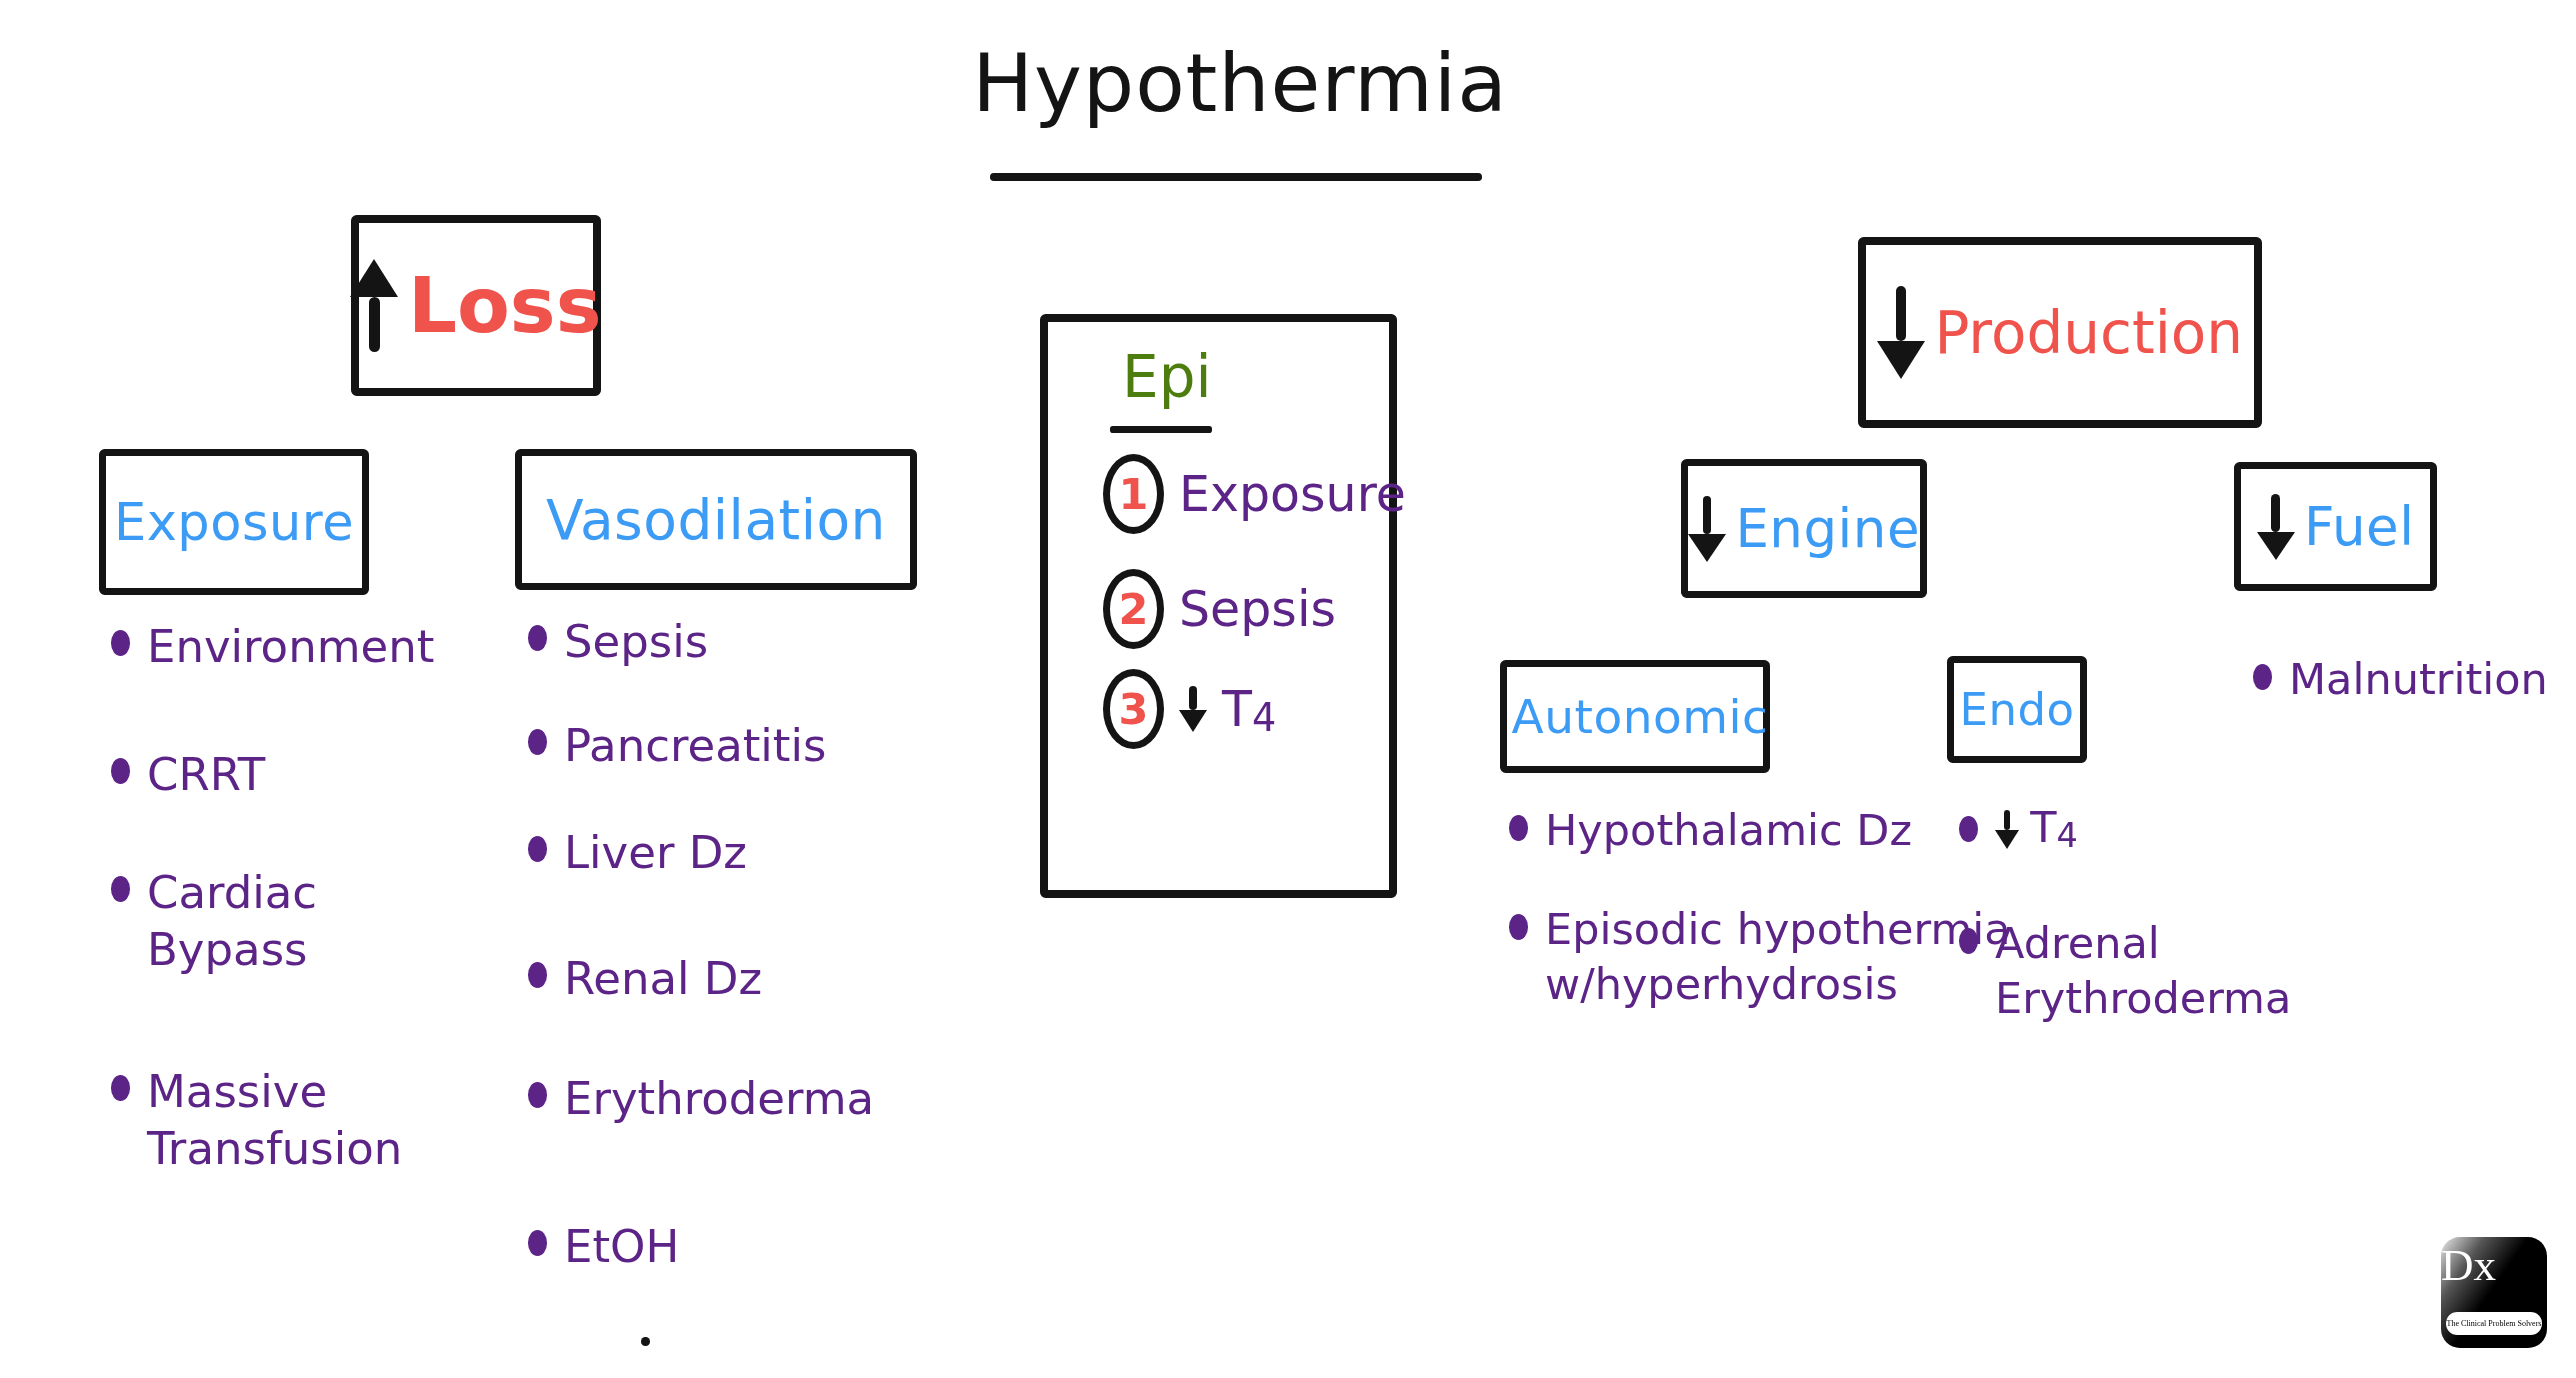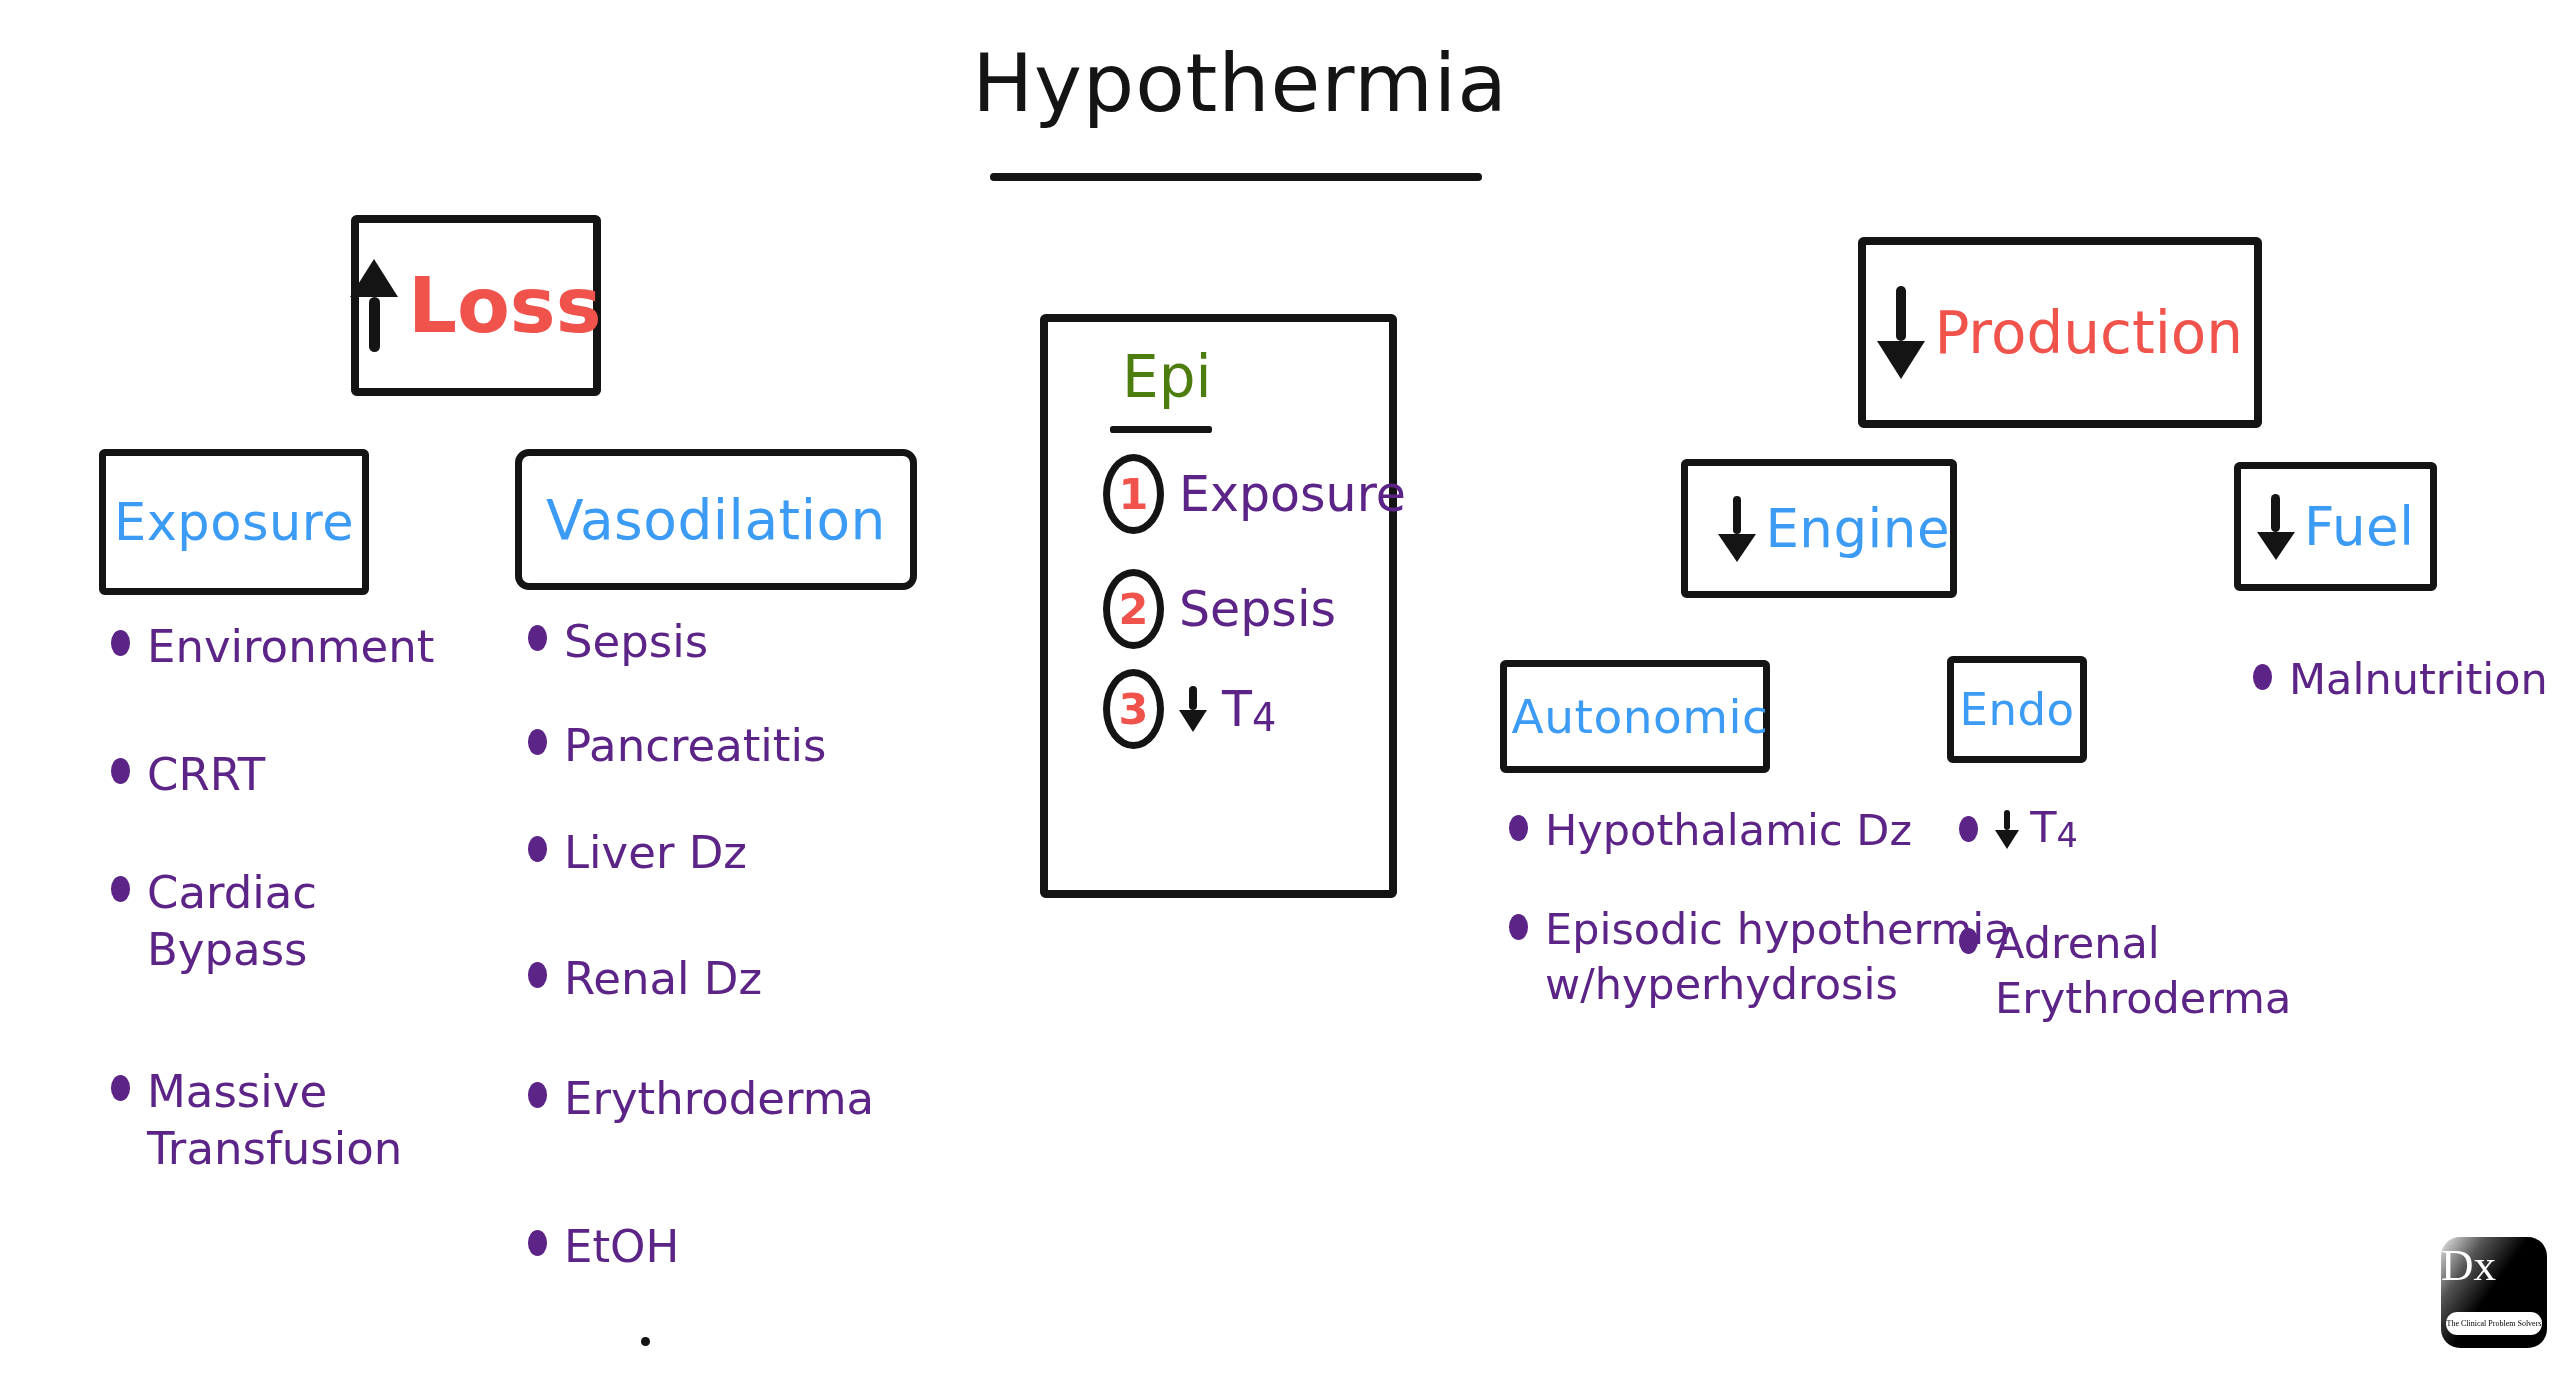--- a/index.html
+++ b/index.html
@@ -106,21 +106,21 @@
     <div class="li" style="margin-bottom:85px;">
       <span class="dot"></span>
       <span class="purple itxt">Cardiac Bypass</span>
     </div>
     <div class="li">
       <span class="dot"></span>
       <span class="purple itxt">Massive Transfusion</span>
     </div>
   </div>
 
-  <div class="box thin" style="left:515px;top:449px;width:388px;height:127px;border-radius:14px;">
+  <div class="box thin" style="left:515px;top:449px;width:388px;height:127px;">
     <span class="blue hdr" style="font-size:55px;">Vasodilation</span>
   </div>
 
   <div class="list" style="left:528px;top:613px;width:396px;">
     <div class="li" style="margin-bottom:47px;">
       <span class="dot"></span>
       <span class="purple itxt">Sepsis</span>
     </div>
     <div class="li" style="margin-bottom:50px;">
       <span class="dot"></span>
@@ -160,21 +160,21 @@
     <div class="epi-row" style="top:347px;">
       <span class="num">3</span>
       <span class="arrow a-sm">
           <span class="stem"></span>
           <span class="head-down"></span>
         </span>
       <span class="purple epitxt"><span>T</span><span class="sub">4</span></span>
     </div>
   </div>
 
-  <div class="box thin" style="left:1681px;top:459px;width:232px;height:125px;padding-left:30px;">
+  <div class="box thin" style="left:1681px;top:459px;width:232px;height:125px;">
     <span class="arrow a-md">
         <span class="stem"></span>
         <span class="head-down"></span>
       </span>
     <span class="blue hdr" style="font-size:53px;">Engine</span>
   </div>
 
   <div class="box thin" style="left:2234px;top:462px;width:189px;height:115px;">
     <span class="arrow a-md">
         <span class="stem"></span>

